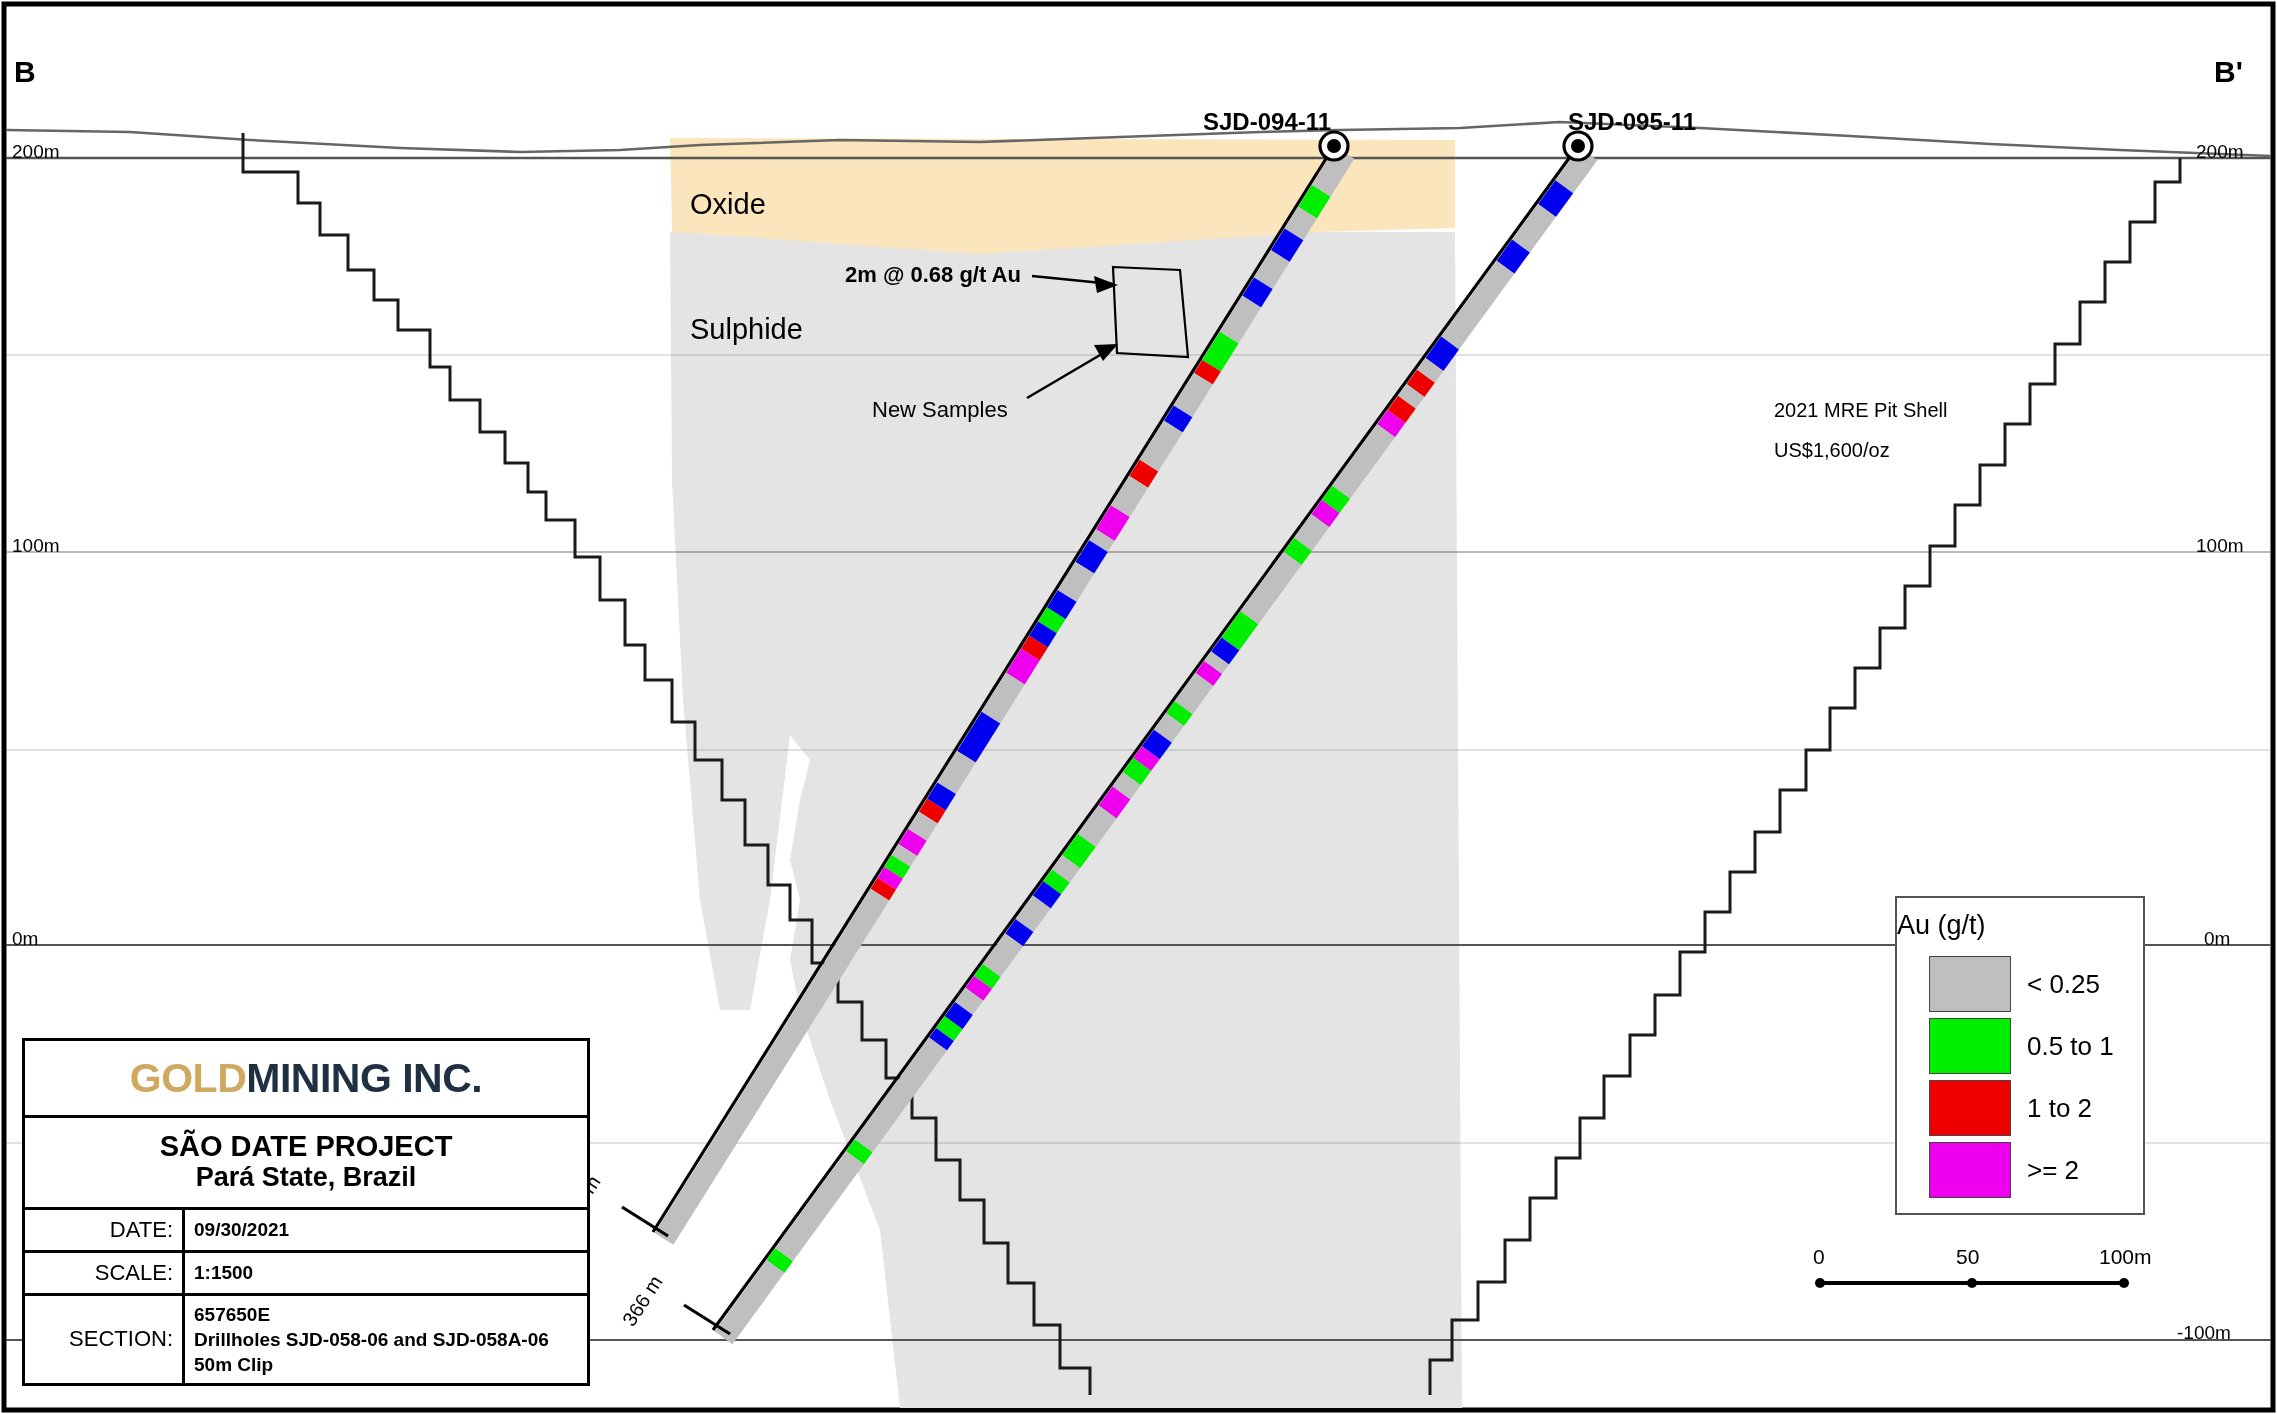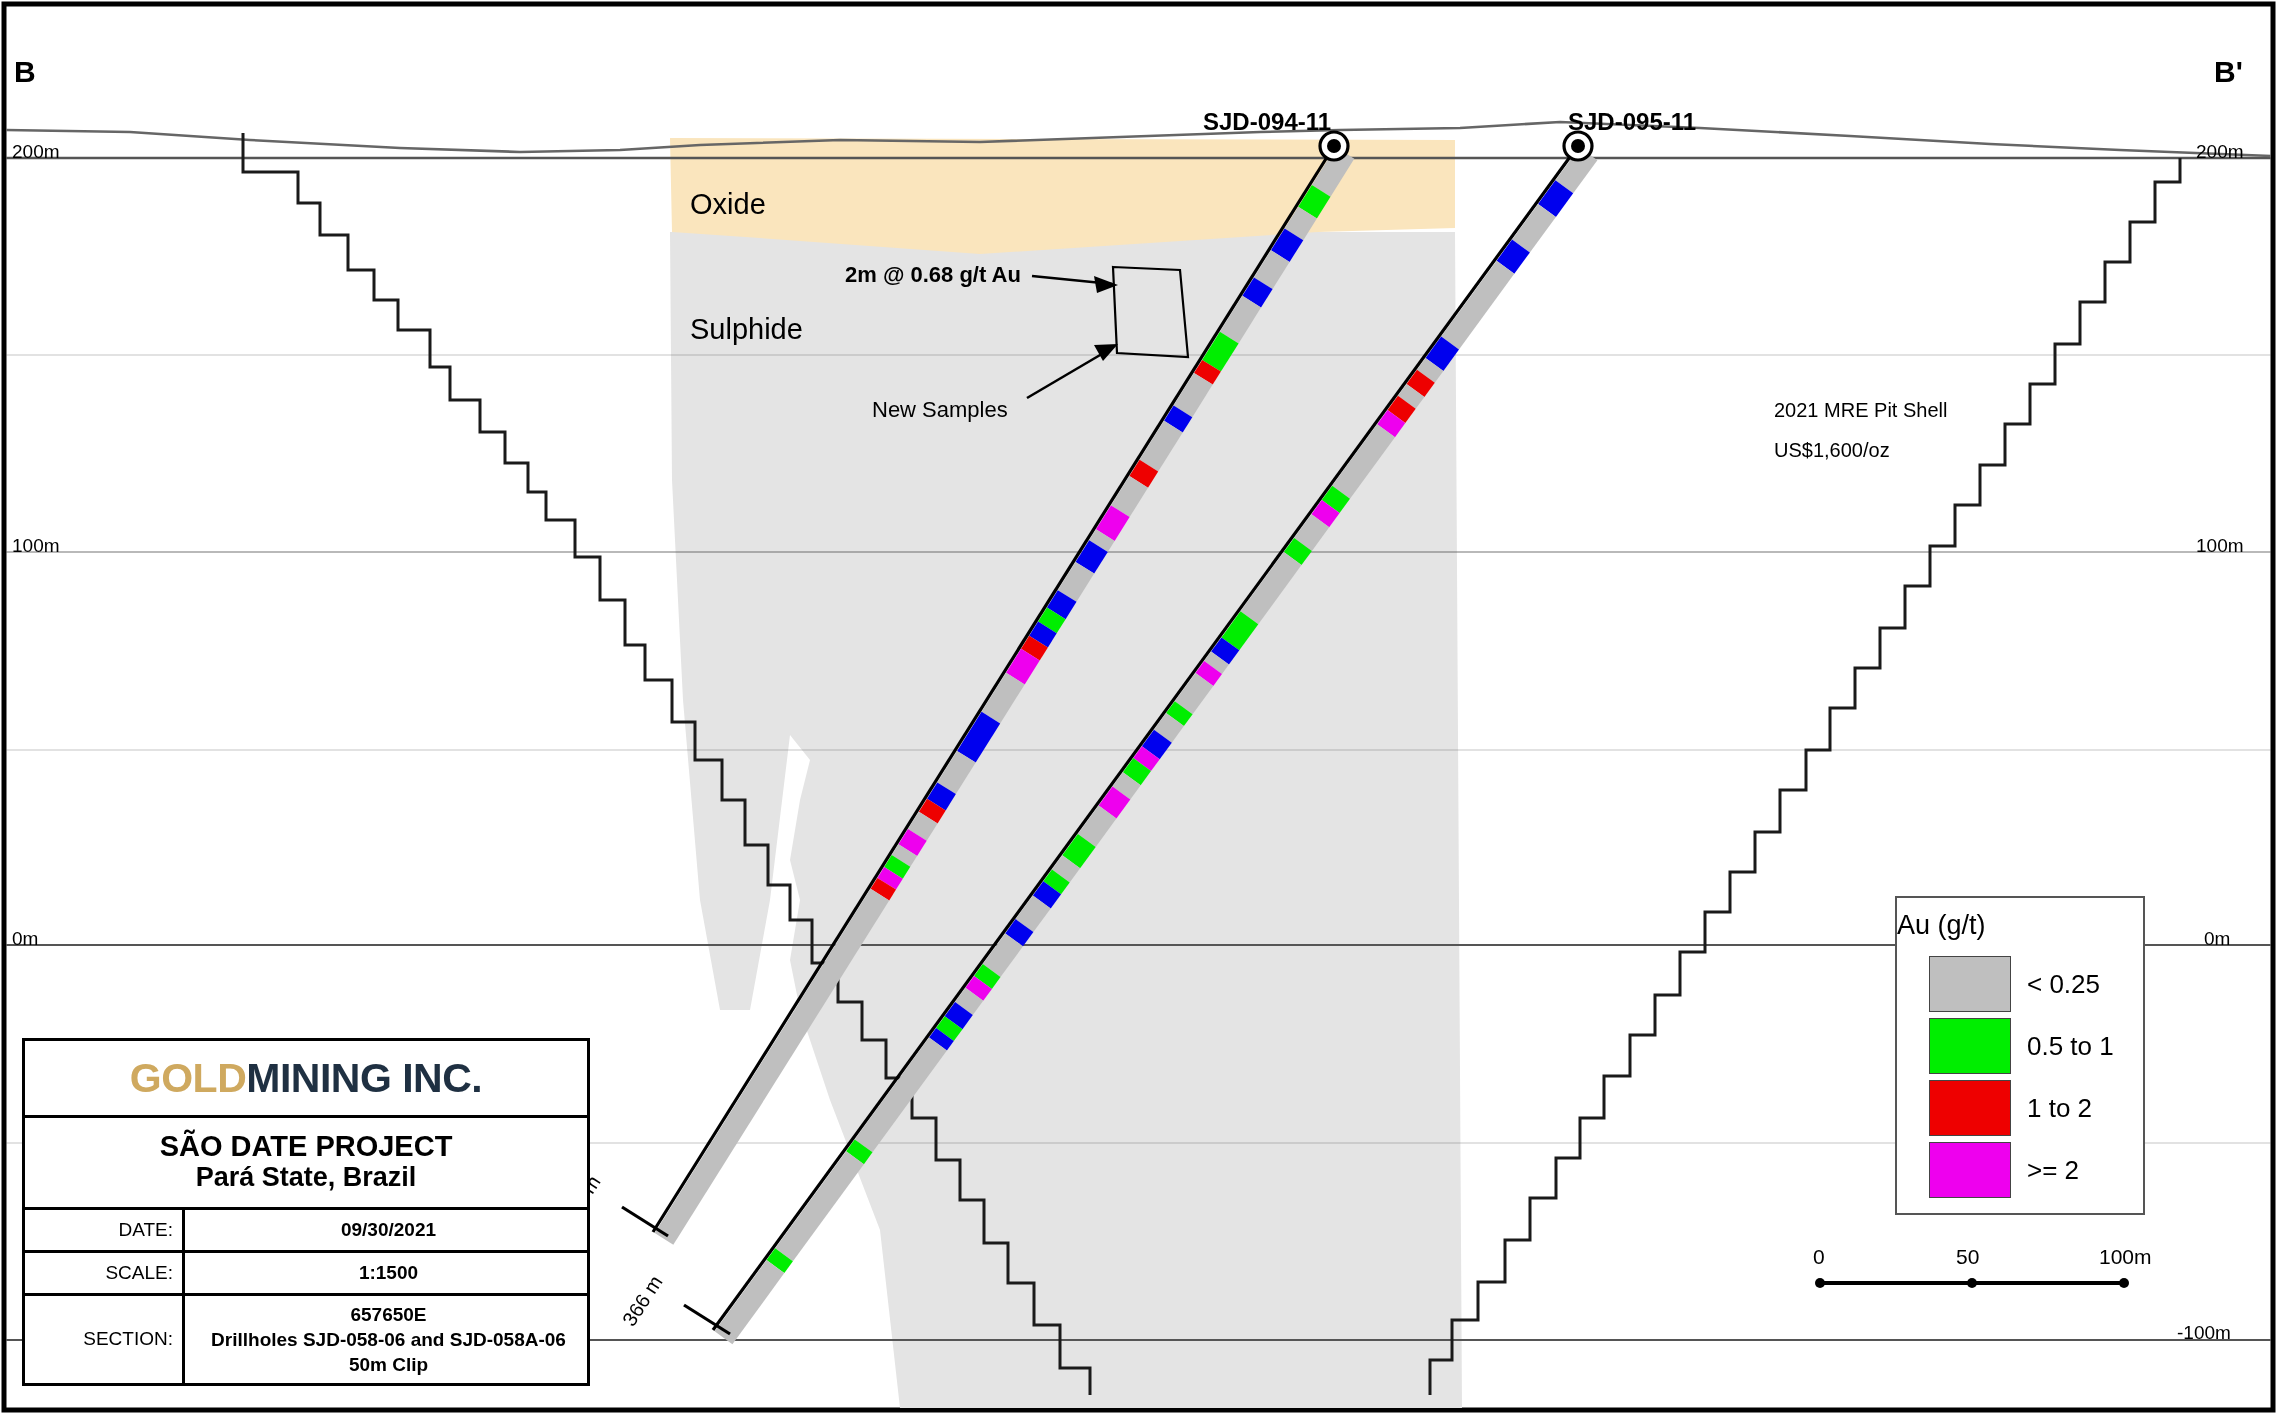--- a/index.html
+++ b/index.html
@@ -14,25 +14,25 @@
            justify-content:center;}
   .tb-logo .lg{font-size:41px;font-weight:bold;letter-spacing:-0.5px;}
   .tb-logo .gold{color:#cfa95f;}
   .tb-logo .mining{color:#1f3042;}
   .tb-proj{border-bottom:3px solid #000;padding:12px 4px 14px 4px;text-align:center;}
   .tb-proj .l1{font-size:29px;font-weight:bold;color:#000;line-height:1.12;}
   .tb-proj .l2{font-size:27px;font-weight:bold;color:#000;line-height:1.12;}
   .tb-row{display:flex;border-bottom:3px solid #000;min-height:40px;}
   .tb-row:last-child{border-bottom:none;}
   .tb-key{width:160px;flex:none;display:flex;align-items:center;justify-content:flex-end;
-          padding:6px 9px 6px 4px;box-sizing:border-box;font-size:19px;color:#000;
+          padding:6px 9px 6px 4px;box-sizing:border-box;font-size:22px;color:#000;
           border-right:3px solid #000;}
   .tb-val{flex:1;display:flex;flex-direction:column;justify-content:center;
           padding:6px 4px 6px 9px;box-sizing:border-box;font-size:19px;font-weight:bold;color:#000;}
-  .tb-val div{line-height:1.32;text-align:center;}
+  .tb-val div{line-height:1.32;}
   .tb-row.section .tb-key{align-items:center;}
 
   
   .legendbox{position:absolute;left:1895px;top:896px;width:250px;
              border:2px solid #555;background:#fff;box-sizing:border-box;padding:10px 0 12px 0;}
   .legend-title{text-align:left;font-size:27px;color:#000;margin:2px 0 12px 0;}
   .legend-item{display:flex;align-items:center;height:62px;padding-left:22px;margin-left:10px;}
   .legend-sw{width:80px;height:54px;border:1px solid #444;flex:none;}
   .legend-lb{font-size:26px;color:#000;margin-left:16px;white-space:nowrap;}
 

